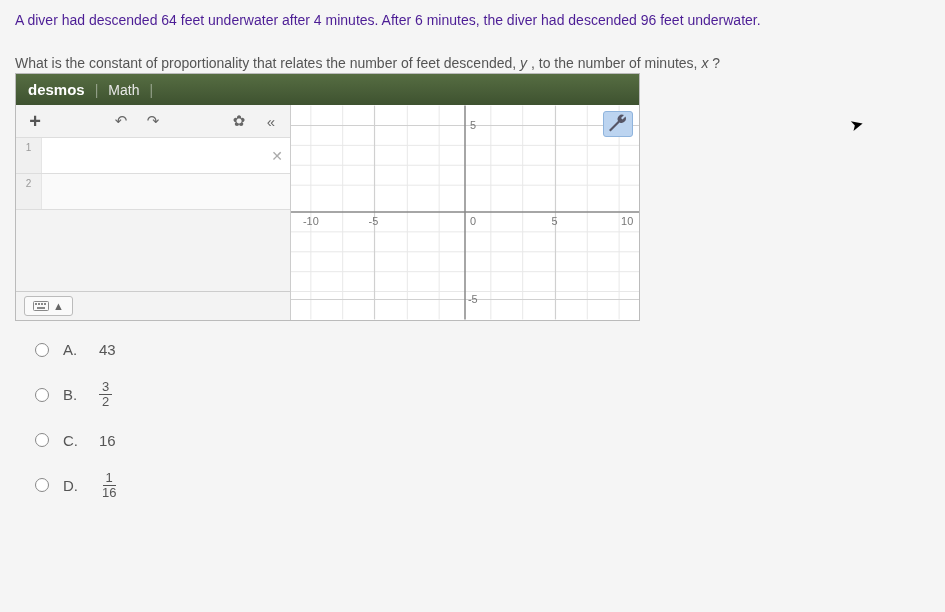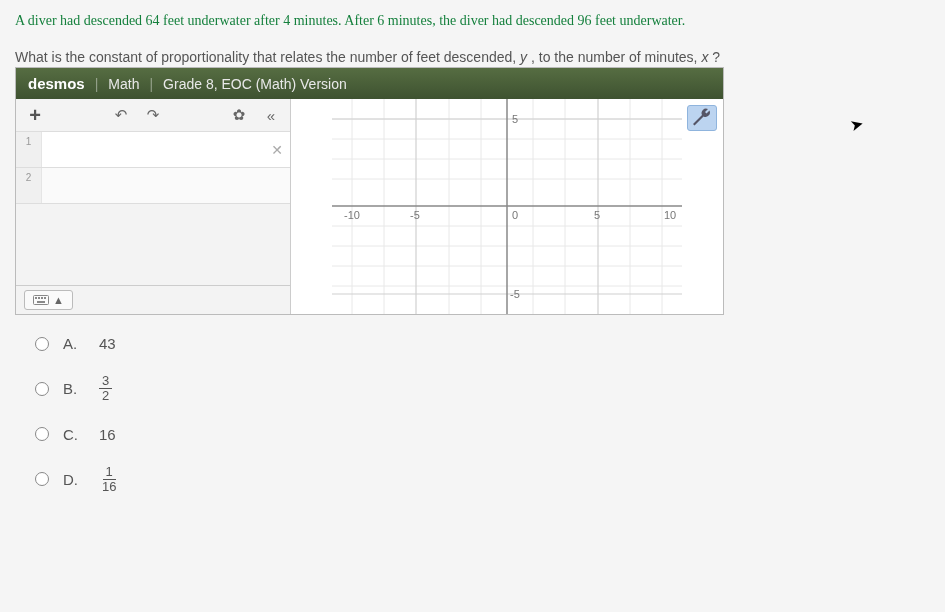--- a/index.html
+++ b/index.html
@@ -7,33 +7,32 @@
       font-family: -apple-system, BlinkMacSystemFont, "Segoe UI", Arial, sans-serif;
       background: #f5f5f5;
       width: 945px;
       height: 612px;
       color: #555;
       padding: 10px 15px;
       position: relative;
     }
     .problem-text {
       font-size: 14px;
-      color: #15803d;
-      margin-bottom: 18px;
+      color: #4c1d95;
+      margin-bottom: 24px;
       line-height: 1.5;
-      font-family: Liberation Serif, serif;
     }
     .question-text {
       font-size: 14px;
       color: #555;
       margin-bottom: 2px;
     }
     .question-text .var { font-style: italic; }
     .desmos-widget {
-      width: 709px;
+      width: 625px;
       border: 1px solid #bbb;
       background: #f0f0f0;
       margin-bottom: 20px;
     }
     .desmos-header {
       background: #4a5e3a;
       background: linear-gradient(#566d42, #3e5230);
       color: #e8e8e8;
       padding: 7px 12px;
       font-size: 14px;
@@ -165,21 +164,20 @@
 <div class="question-text">
   <span>What is the constant of proportionality that relates the number of feet descended, </span><span class="var">y</span><span> , to the number of minutes, </span><span class="var">x</span><span> ?</span>
 </div>
 
 <div class="desmos-widget">
   <div class="desmos-header">
     <span class="desmos-brand">desmos</span>
     <span class="sep">|</span>
     <span>Math</span>
     <span class="sep">|</span>
-    <span>Grade 8, EOC (Math) Version</span>
   </div>
   <div class="desmos-body">
     <div class="expr-panel">
       <div class="expr-toolbar">
         <span class="tb-btn plus">+</span>
         <span class="tb-spacer"></span>
         <span class="tb-btn">↶</span>
         <span class="tb-btn">↷</span>
         <span class="tb-spacer"></span>
         <span class="tb-btn">✿</span>

